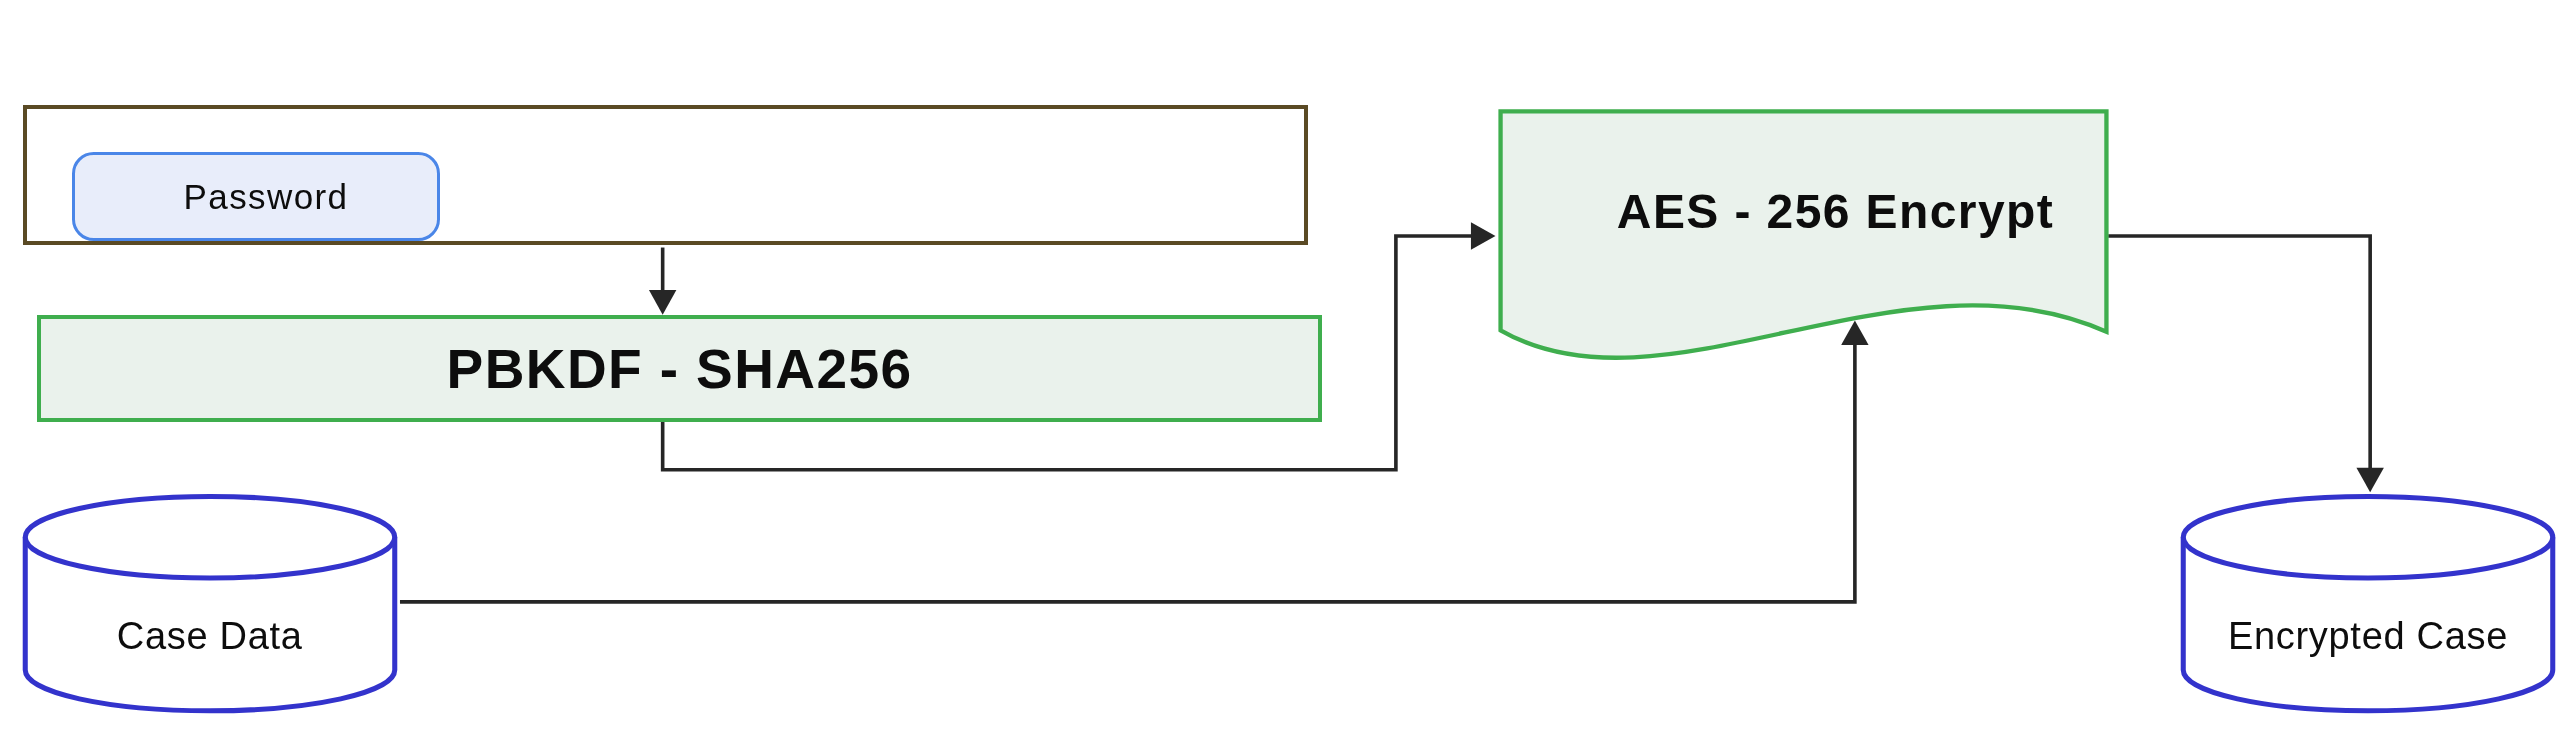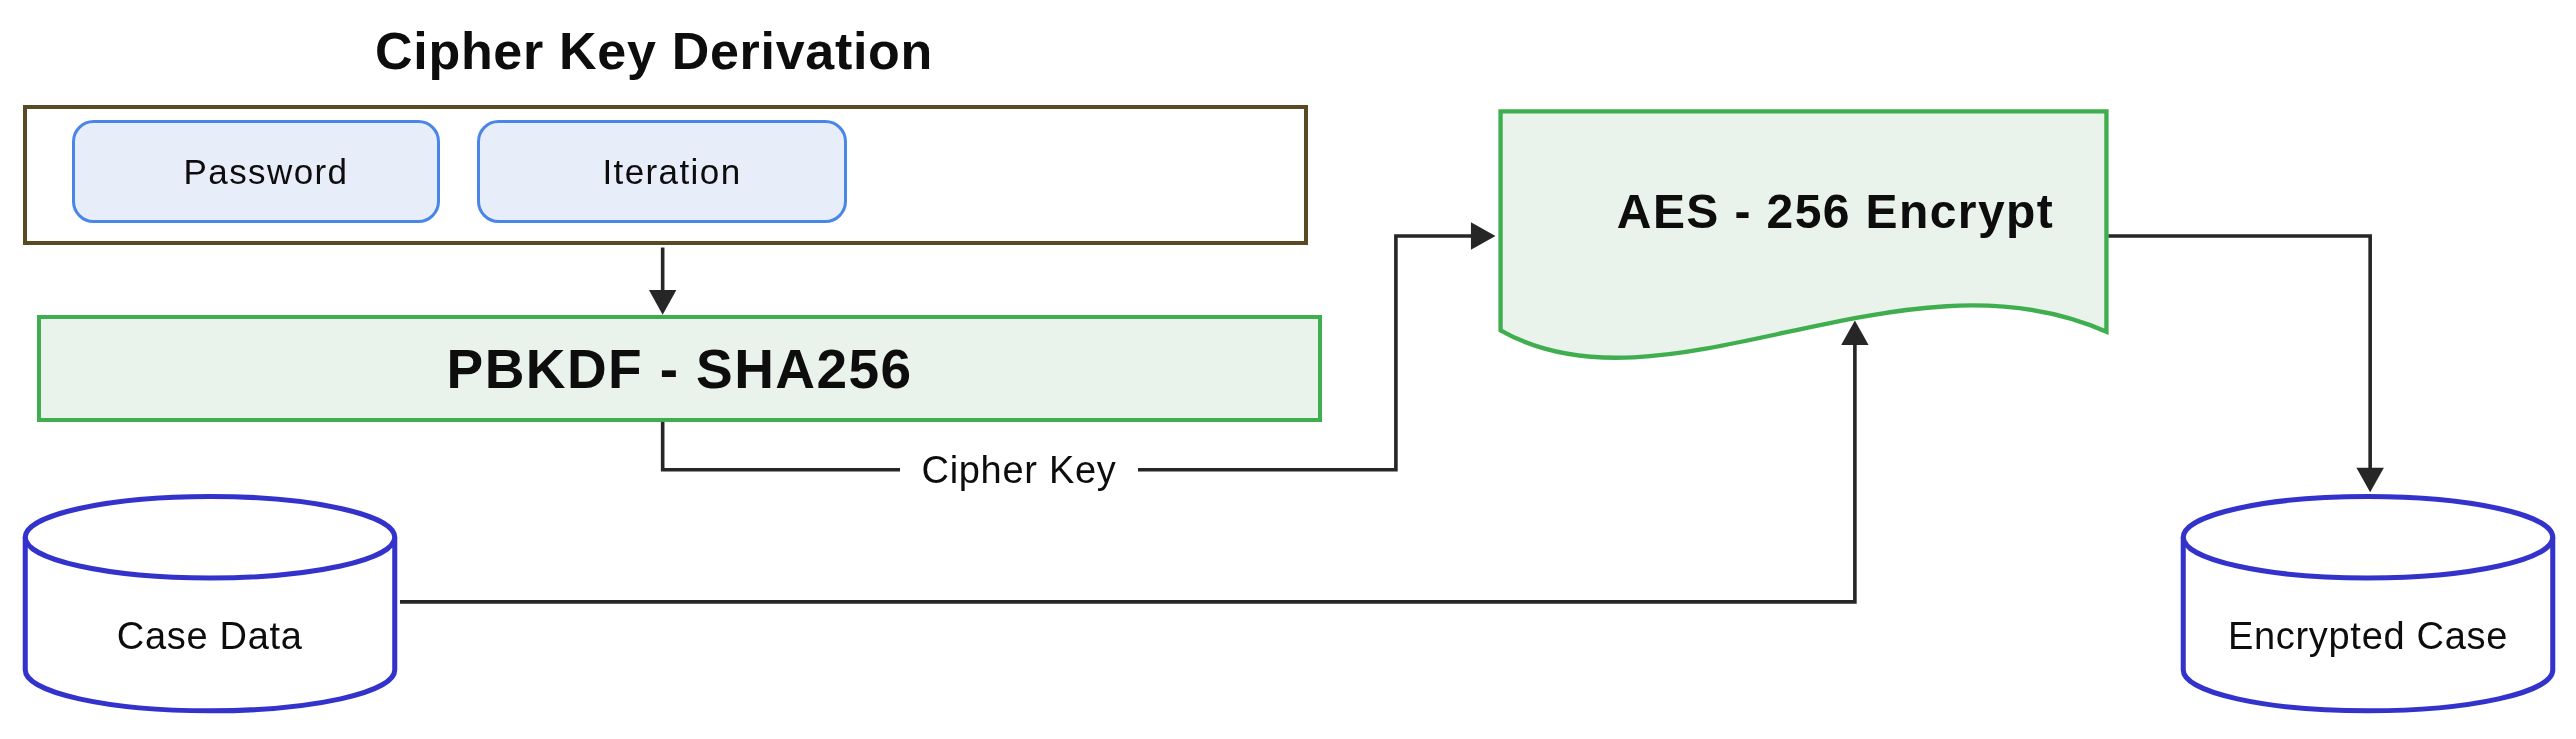--- a/index.html
+++ b/index.html
@@ -25,21 +25,21 @@
   .title{
     position:absolute;left:221px;top:17.3px;width:866px;height:69px;
     font-size:52px;font-weight:bold;text-align:center;line-height:69px;
     letter-spacing:0.7px;white-space:nowrap;
   }
   .inputs-box{
     position:absolute;left:23px;top:105px;width:1285px;height:140px;
     background:#ffffff;border:4.3px solid var(--inputs-box-border);
   }
   .chip{
-    position:absolute;top:11px;height:103px;
+    position:absolute;top:43px;height:89px;
     background:var(--chip-fill);border:3.6px solid var(--chip-border);border-radius:21.7px;
     display:flex;align-items:center;justify-content:center;
     font-size:35px;letter-spacing:1.4px;white-space:nowrap;padding-left:20px;
   }
   .chip-password{left:45px;width:368px;}
   .chip-iteration{left:450px;width:370px;}
   .chip-salt{left:857px;width:370px;}
 
   .kdf-box{
     position:absolute;left:23px;top:315px;width:1285px;height:107px;
@@ -93,30 +93,27 @@
     <g>
       <path class="conn" d="M554,834 L2570,834 L2570,476"></path>
       <polygon class="arrow" points="2570,444 2551,478 2589,478"></polygon>
     </g>
     <g>
       <path class="conn" d="M2921,327 L3284,327 L3284,656"></path>
       <polygon class="arrow" points="3284,682 3265,648 3303,648"></polygon>
     </g>
   </svg>
 
-  <div class="title">Cipher Key Derivation</div>
 
   <div class="inputs-box">
     <div class="chip chip-password">Password</div>
-    <div class="chip chip-iteration">Iteration</div>
   </div>
 
   <div class="kdf-box">PBKDF - SHA256</div>
 
-  <div class="cipher-key-label">Cipher Key</div>
 
   <div class="aes-node">
     <svg viewBox="0 0 847 372" xmlns="http://www.w3.org/2000/svg">
       <path class="doc-shape" d="M3,6 L844,6 L844,312 C560,185 230,440 3,310 Z"></path>
     </svg>
     <div class="aes-label">AES - 256 Encrypt</div>
   </div>
 
   <div class="cyl-node cyl-case">
     <svg viewBox="0 0 521 307" xmlns="http://www.w3.org/2000/svg">

